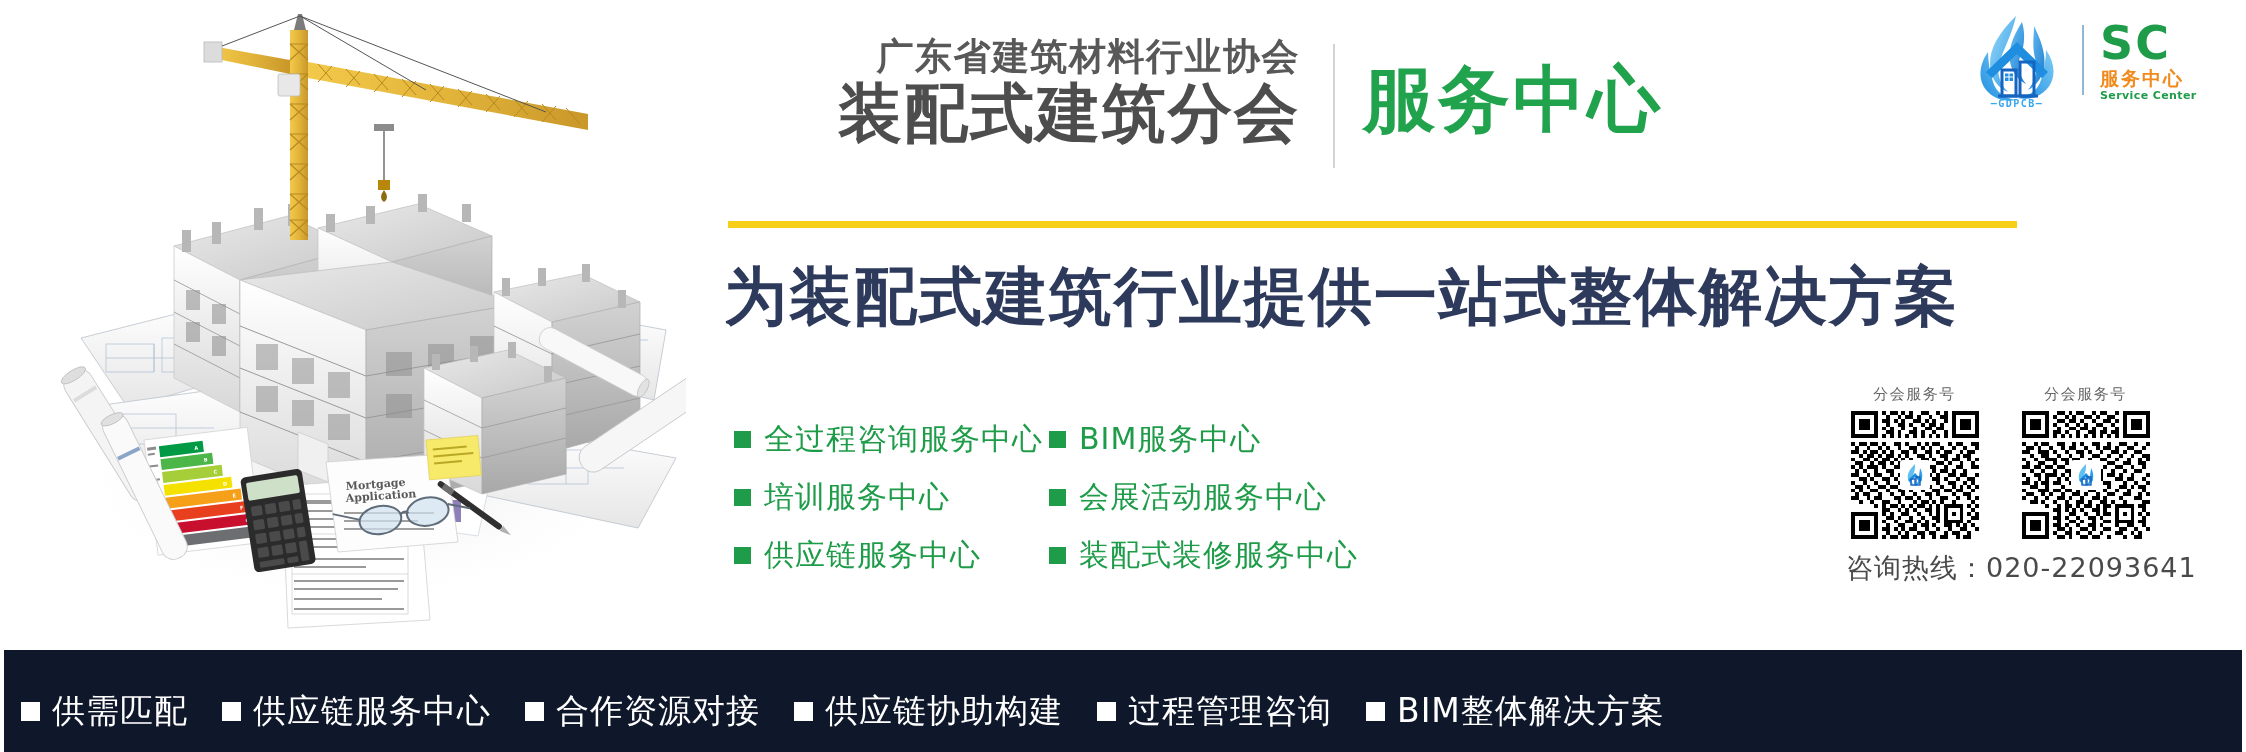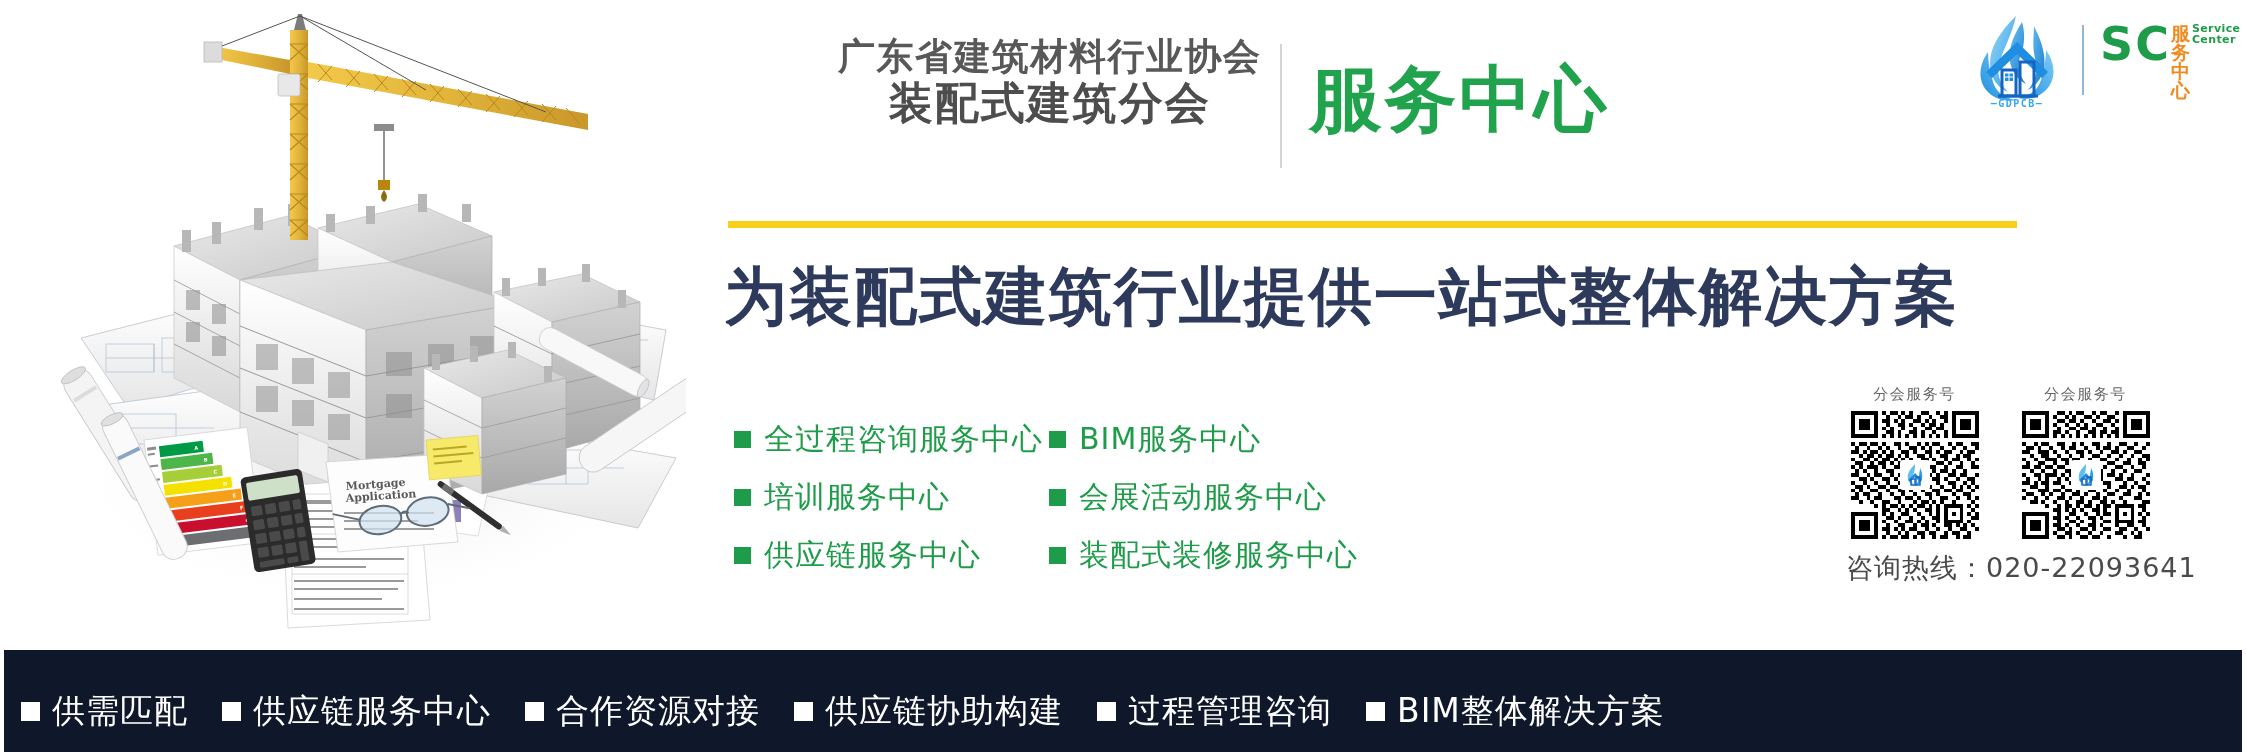--- a/index.html
+++ b/index.html
@@ -29,32 +29,32 @@
   .hero-svg { position:absolute; left:0; top:0; width:100%; height:100%; }
 
   
   .header-lockup {
     position:absolute;
     left:838px; top:38px;
     display:flex; align-items:flex-start;
   }
   .assoc-names {
     display:flex; flex-direction:column;
-    align-items:center;
+    align-items:flex-end;
     line-height:1.0;
-    padding-right:18px;
+    padding-right:33px;
   }
   .assoc-line1 {
     font-size:37px; font-weight:bold;
     color:#585858; letter-spacing:1.5px;
     font-family:"DejaVu Sans",sans-serif;
     white-space:nowrap;
   }
   .assoc-line2 {
-    font-size:44px; font-weight:bold;
+    font-size:64px; font-weight:bold;
     color:#4d4d4d; letter-spacing:2px;
     margin-top:6px;
     font-family:"DejaVu Sans",sans-serif;
     white-space:nowrap;
   }
   .lockup-divider {
     width:2px; height:124px;
     background:#d4d4d4;
     margin:6px 0 0 0;
     flex:0 0 2px;
@@ -77,21 +77,21 @@
   .logo-mark { position:relative; width:98px; height:96px; flex:0 0 98px; }
   .logo-mark svg { width:100%; height:100%; }
   .logo-mark .gdpcb-text {
     position:absolute; left:0; bottom:-1px; width:100%;
     text-align:center; font-size:10px; font-weight:bold;
     color:#36a6ef; letter-spacing:1.5px;
     font-family:"DejaVu Sans Mono",monospace;
     margin-top:11px;
   }
   .logo-divider { width:2px; height:70px; background:#8fb8d8; margin:0 16px; flex:0 0 2px; }
-  .logo-words { display:flex; flex-direction:row; align-items:flex-start; line-height:1; }
+  .logo-words { display:flex; flex-direction:column; align-items:flex-start; line-height:1; }
   .logo-sc {
     font-size:46px; font-weight:bold; color:#1f9c4a;
     letter-spacing:2px; font-family:"DejaVu Sans",sans-serif;
   }
   .logo-cn {
     font-size:19px; font-weight:bold; color:#f08a1c;
     letter-spacing:2px; margin-top:3px;
     font-family:"DejaVu Sans",sans-serif;
   }
   .logo-en {

